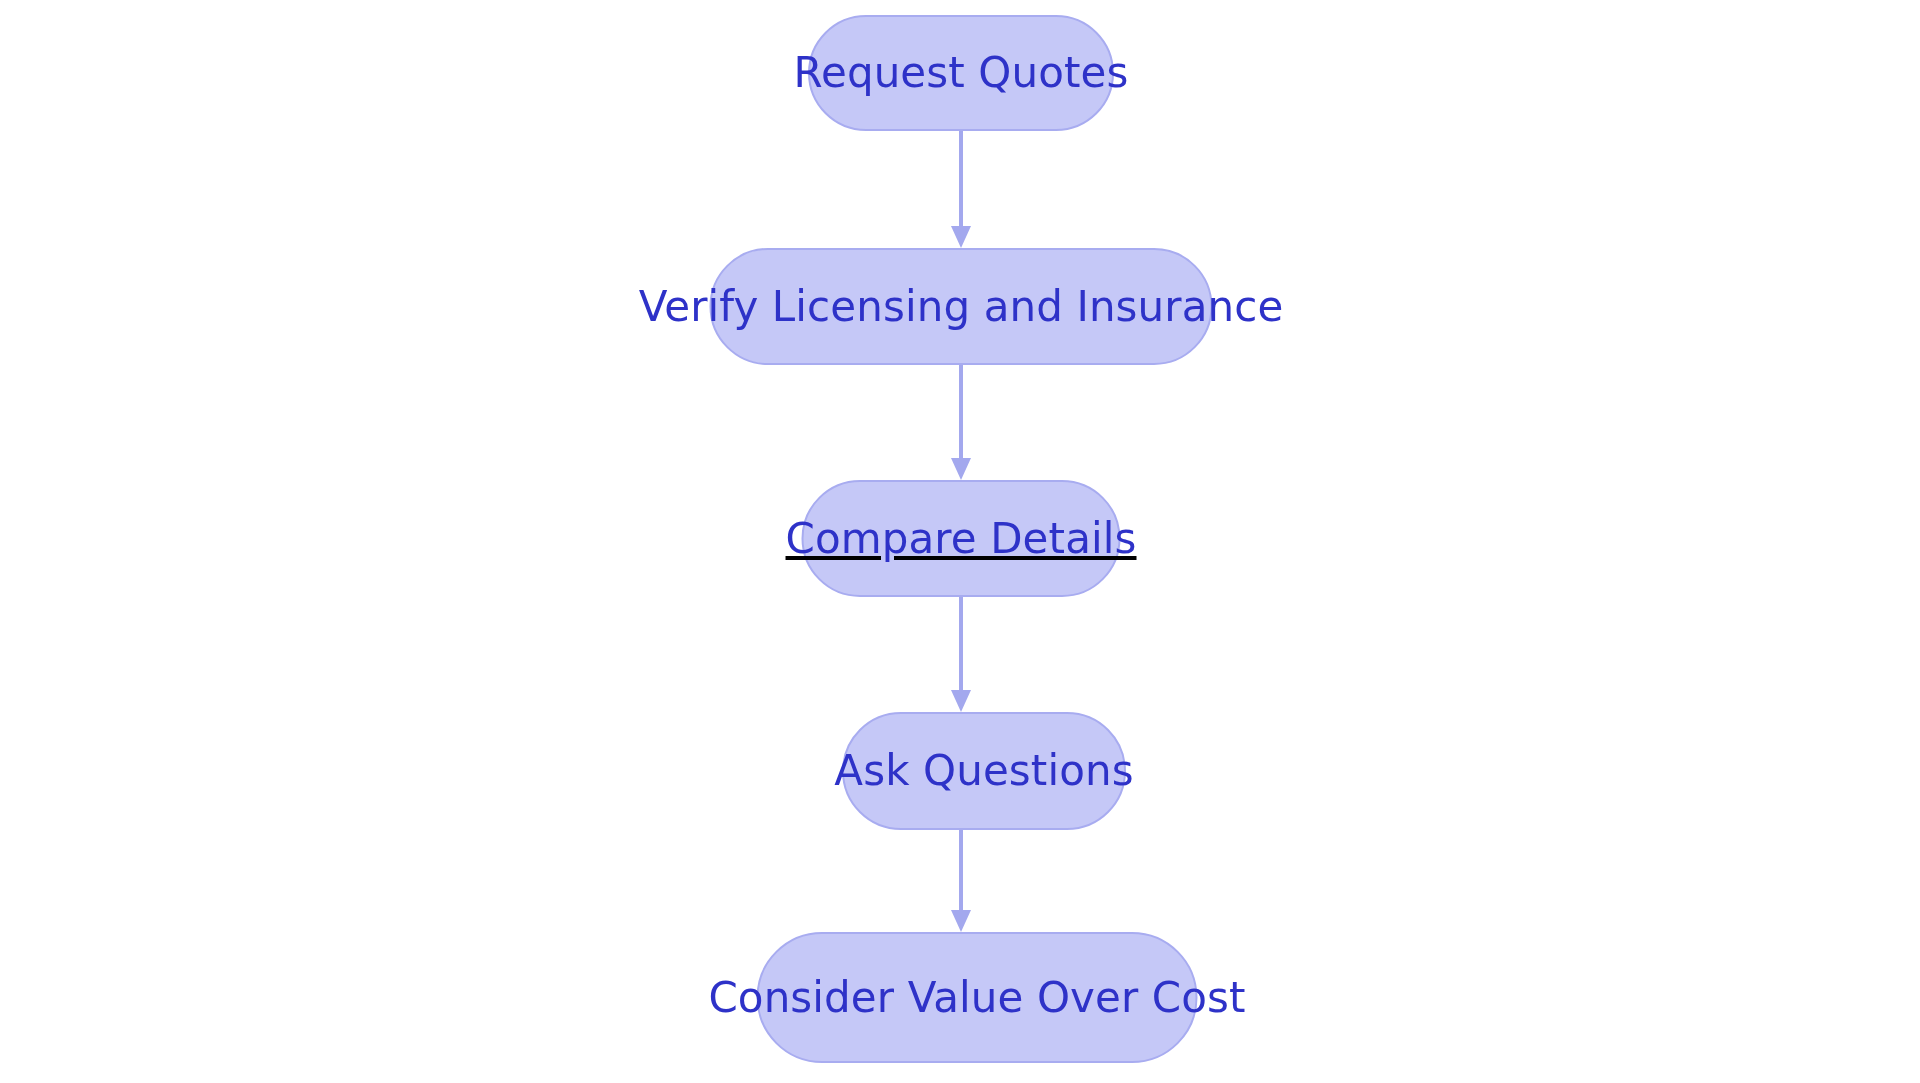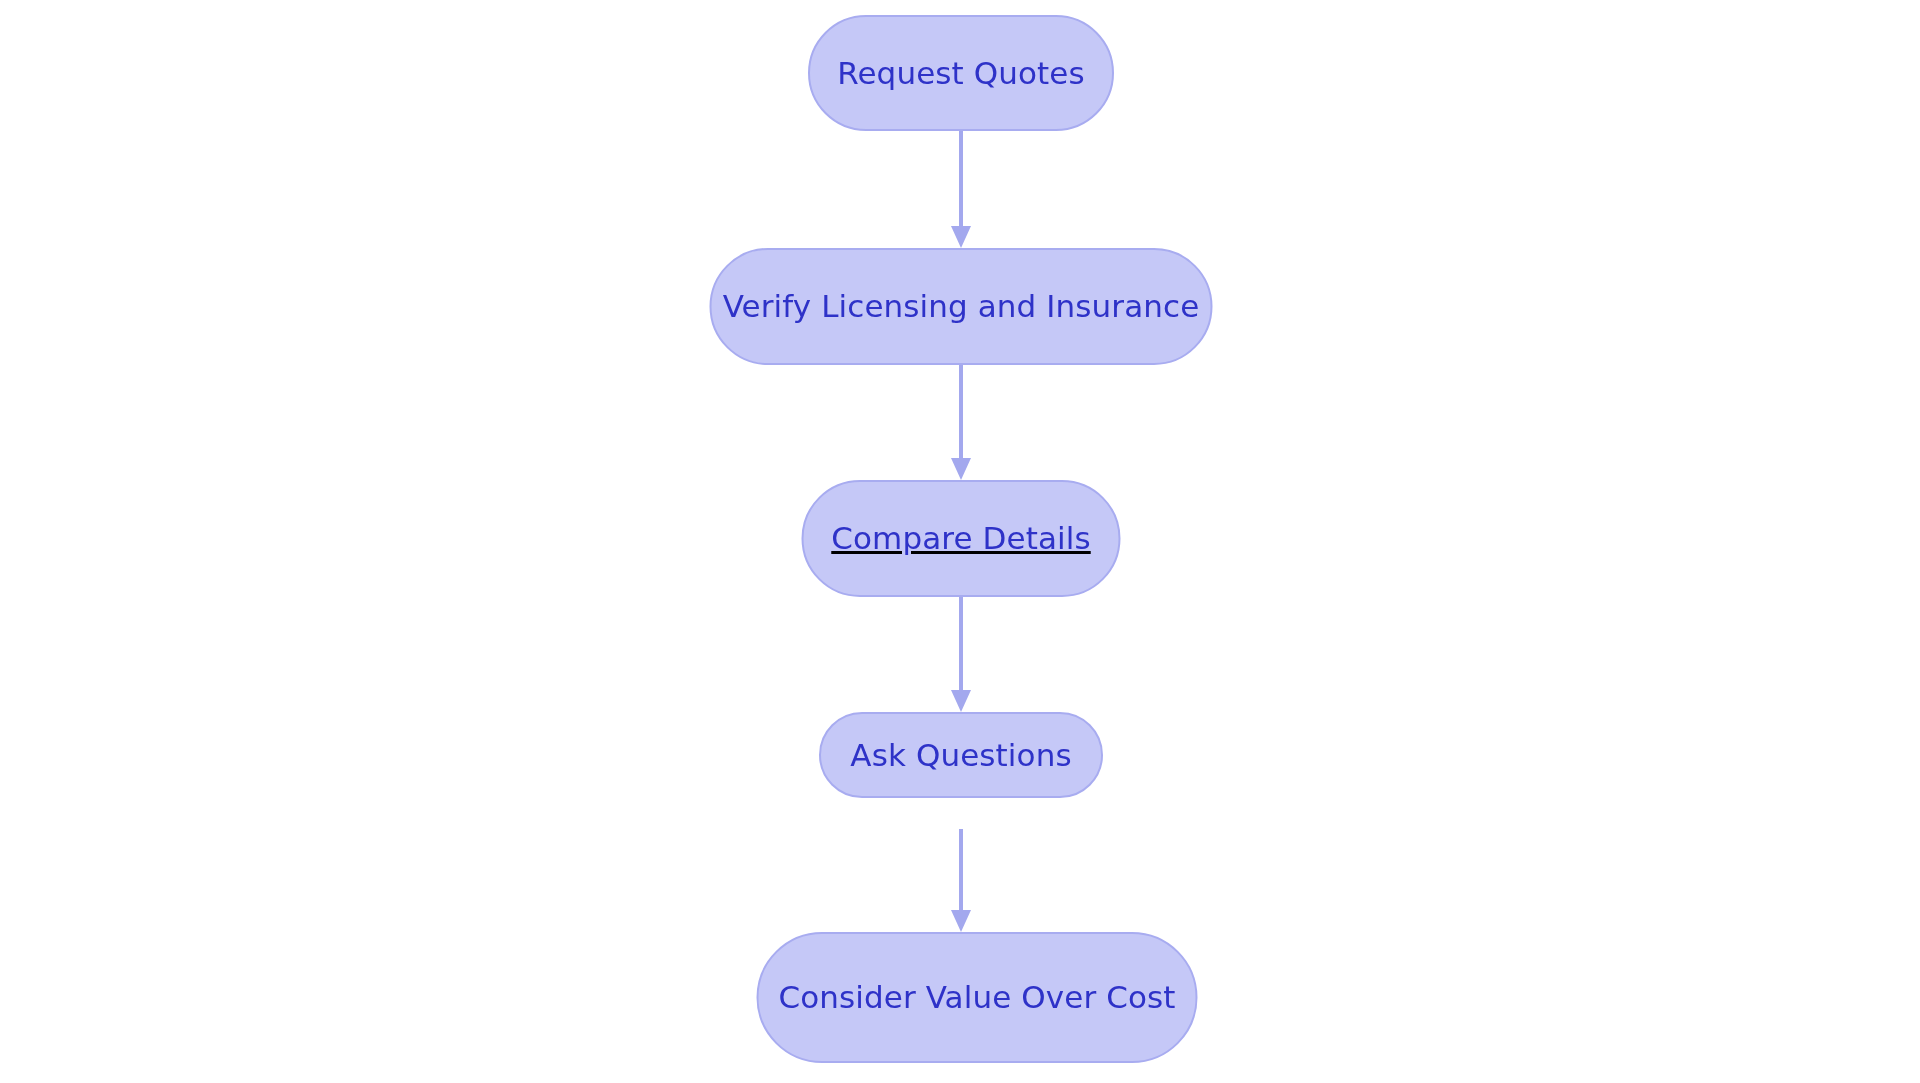--- a/index.html
+++ b/index.html
@@ -30,21 +30,21 @@
     align-items: center;
     justify-content: center;
     background: #c5c8f7;
     border: 2px solid #a8acf0;
     border-radius: 999px;
     transform: translateX(-50%);
   }
   .node-label {
     color: #2e32c8;
     font-family: "DejaVu Sans", "Liberation Sans", sans-serif;
-    font-size: 31px;
+    font-size: 42px;
     font-weight: 400;
     line-height: 1;
     letter-spacing: 0.1px;
     white-space: nowrap;
     user-select: none;
   }
 
   
   .connector {
     position: absolute;
@@ -90,21 +90,21 @@
   </div>
 
   <div class="node" style="left:961px; top:248px; width:503px; height:117px;">
     <span class="node-label">Verify Licensing and Insurance</span>
   </div>
 
   <div class="node" style="left:961px; top:480px; width:319px; height:117px;text-decoration:underline;">
     <span class="node-label">Compare Details</span>
   </div>
 
-  <div class="node" style="left:961px; top:712px; width:284px; height:86px;">
+  <div class="node" style="left:984px; top:712px; width:284px; height:118px;">
     <span class="node-label">Ask Questions</span>
   </div>
 
   <div class="node" style="left:977px; top:932px; width:441px; height:131px;">
     <span class="node-label">Consider Value Over Cost</span>
   </div>
 
 </div>
 
 </body></html>

